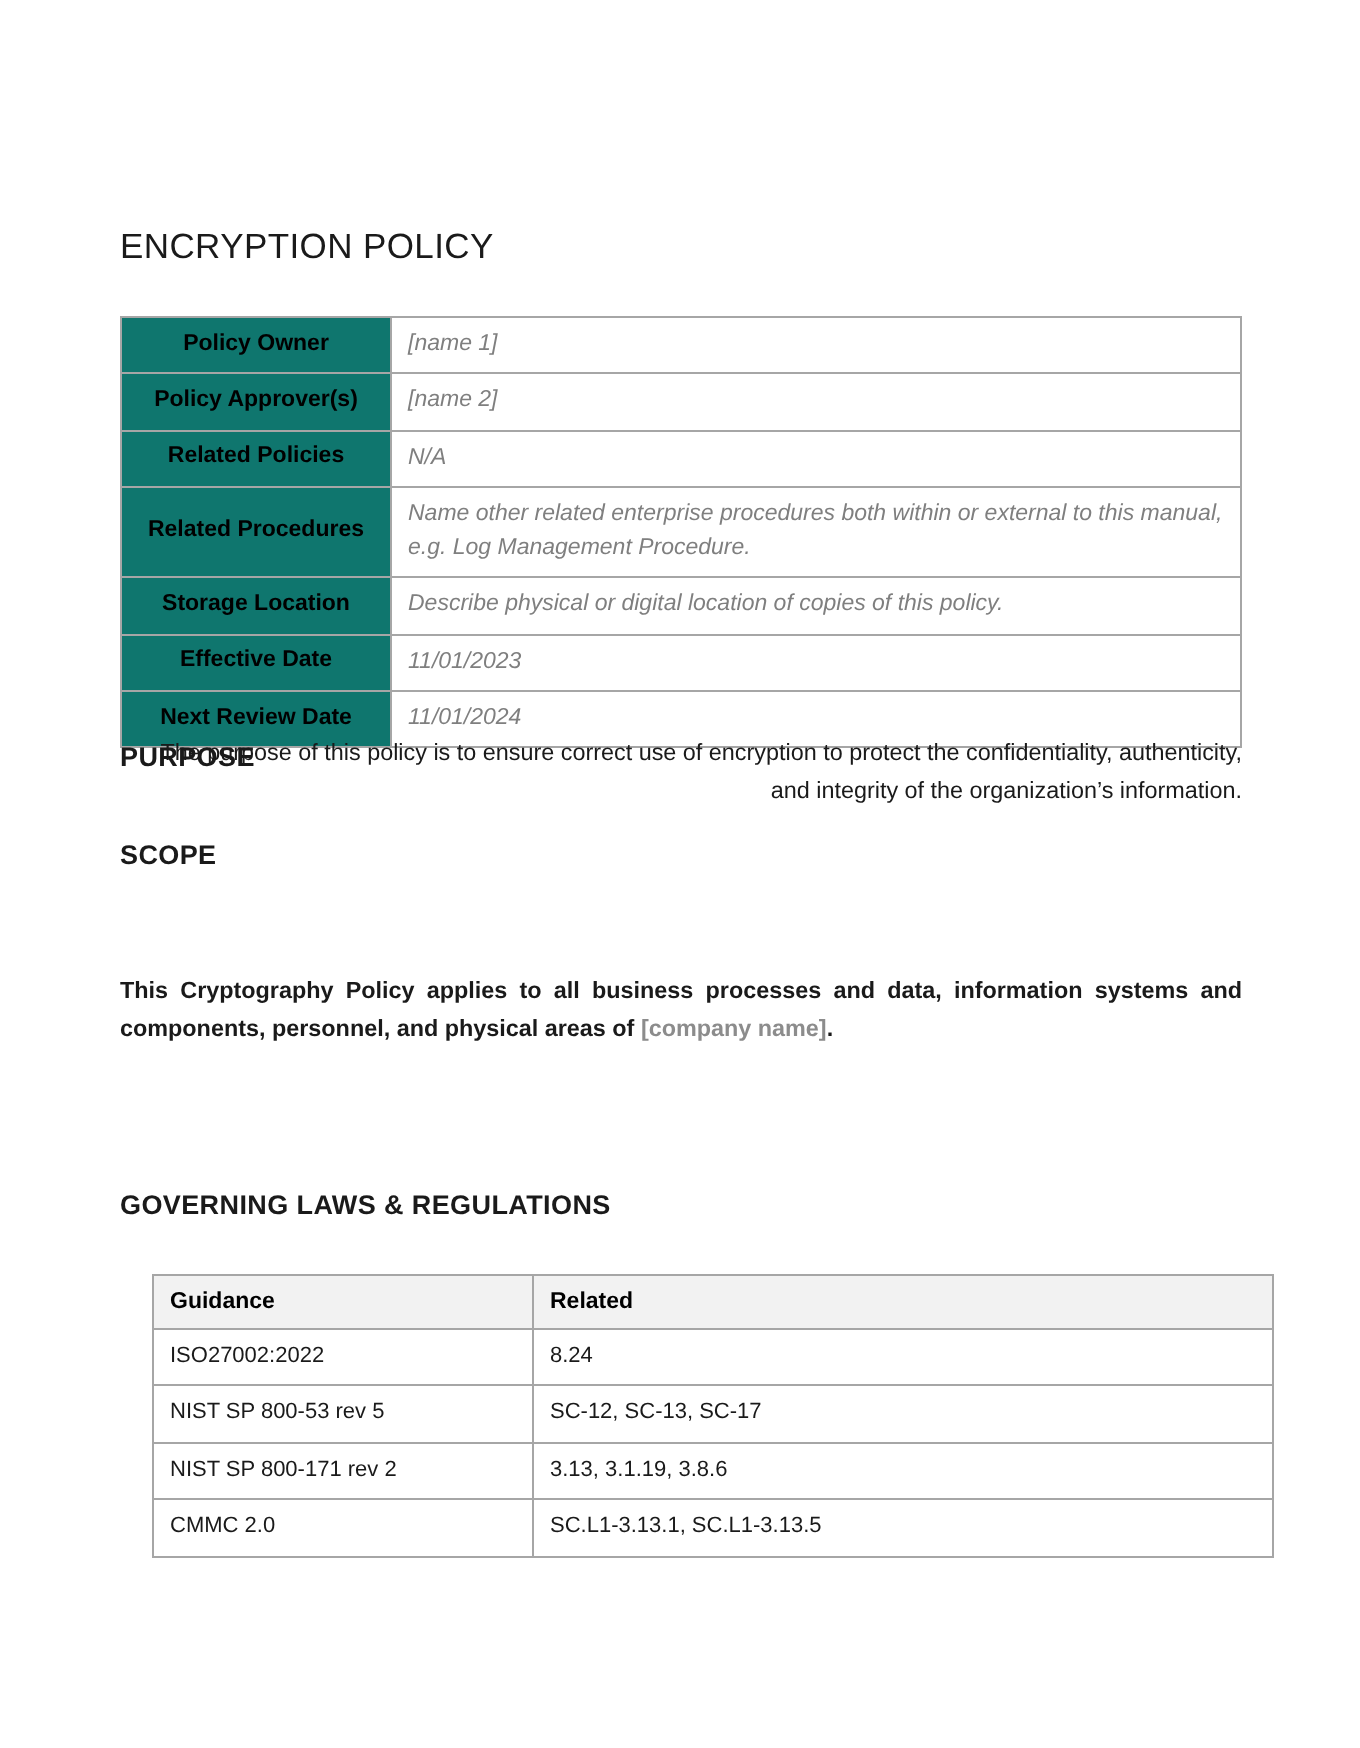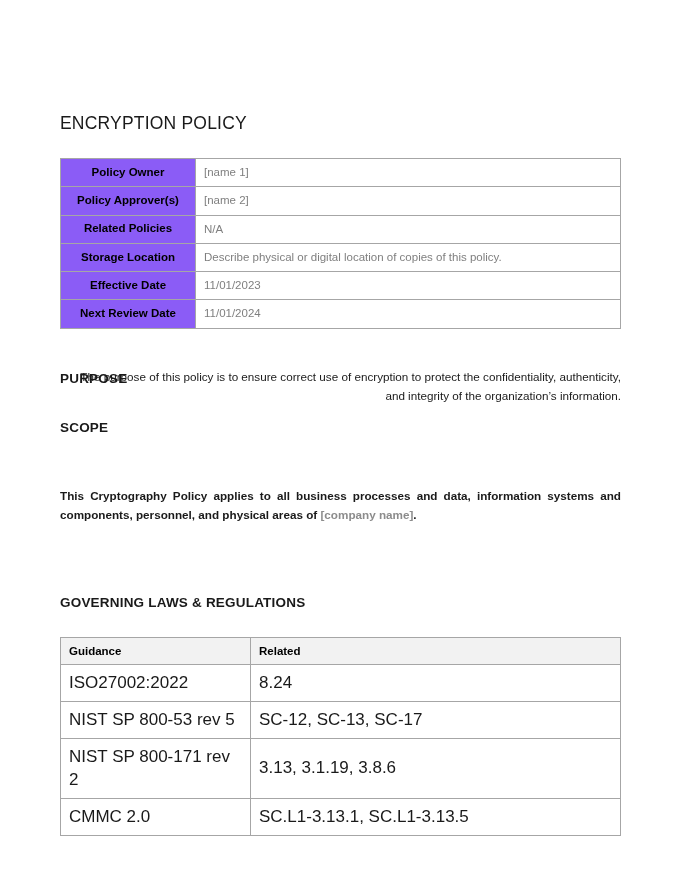--- a/index.html
+++ b/index.html
@@ -58,35 +58,36 @@
   
   .meta-table {
     position: absolute;
     left: 0;
     top: 158px;
   }
   .meta-table col.c1 { width: 135px; }
   .meta-table col.c2 { width: 425px; }
 
   .meta-label {
-    background: #8b5cf6;
+    background: #0f766e;
     font-weight: bold;
     font-size: 11.5px;
     text-align: center;
     color: #000000;
     padding: 5px 4px;
     line-height: 1.35;
   }
   .meta-value {
     background: #ffffff;
     font-size: 11.5px;
     color: #7f7f7f;
     text-align: left;
     padding: 5px 8px;
     line-height: 1.5;
+    font-style: italic;
   }
 
   
   .section-heading {
     position: absolute;
     left: 0;
     font-size: 13.5px;
     font-weight: 700;
     letter-spacing: 0.2px;
     color: #1a1a1a;
@@ -112,37 +113,37 @@
   #para-scope {
     top: 487px;
     text-align: justify;
     font-weight: bold;
   }
   .placeholder-text { color: #8c8c8c; }
 
   
   .guidance-table {
     position: absolute;
-    left: 0;
+    left: 16px;
     top: 637px;
   }
   .guidance-table col.g1 { width: 190px; }
   .guidance-table col.g2 { width: 370px; }
 
   .guidance-head {
     background: #f2f2f2;
     font-weight: bold;
     font-size: 11.5px;
     text-align: left;
     color: #000000;
     padding: 7px 8px;
   }
   .guidance-cell {
     background: #ffffff;
-    font-size: 17px;
+    font-size: 11px;
     text-align: left;
     color: #1a1a1a;
     padding: 6px 8px;
     line-height: 1.4;
   }
 </style>
 </head>
 <body>
 
 <div class="page">
@@ -162,20 +163,24 @@
         </tr>
         <tr>
           <td class="meta-label">Policy Approver(s)</td>
           <td class="meta-value">[name 2]</td>
         </tr>
         <tr>
           <td class="meta-label">Related Policies</td>
           <td class="meta-value">N/A</td>
         </tr>
         <tr>
+          <td class="meta-label">Related Procedures</td>
+          <td class="meta-value">Name other related enterprise procedures both within or external to this manual, e.g. Log Management Procedure.</td>
+        </tr>
+        <tr>
           <td class="meta-label">Storage Location</td>
           <td class="meta-value">Describe physical or digital location of copies of this policy.</td>
         </tr>
         <tr>
           <td class="meta-label">Effective Date</td>
           <td class="meta-value">11/01/2023</td>
         </tr>
         <tr>
           <td class="meta-label">Next Review Date</td>
           <td class="meta-value">11/01/2024</td>

